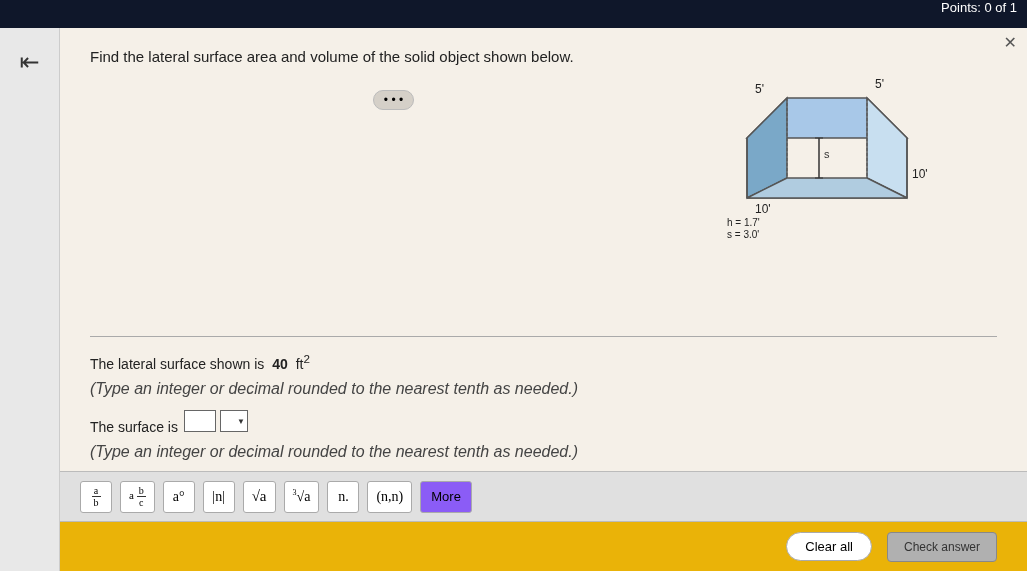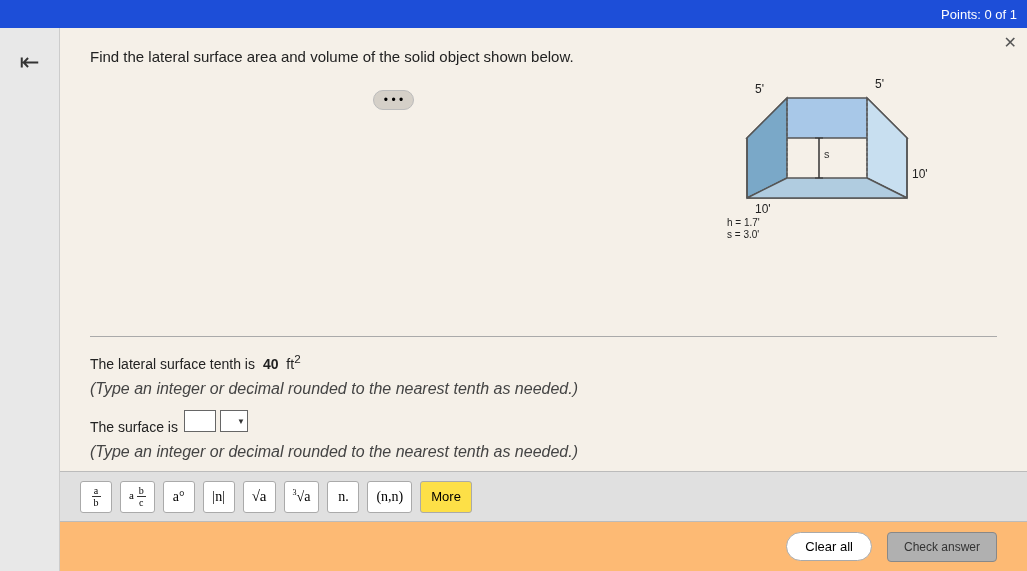--- a/index.html
+++ b/index.html
@@ -8,23 +8,23 @@
       height: 571px;
       background: #d0d0d0;
       font-family: 'Times New Roman', Times, serif;
       overflow: hidden;
       position: relative;
     }
 
     .top-bar {
       width: 100%;
       height: 28px;
-      background: #1d4ed8;
-      display: flex;
-      align-items: center;
+      background: #0f172a;
+      display: flex;
+      align-items: flex-start;
       justify-content: flex-end;
       padding-right: 10px;
     }
 
     .top-bar-text {
       color: white;
       font-size: 13px;
       font-family: Arial, sans-serif;
     }
 
@@ -182,36 +182,36 @@
       cursor: pointer;
       min-width: 32px;
       height: 32px;
       display: flex;
       align-items: center;
       justify-content: center;
       font-family: 'Times New Roman', serif;
     }
 
     .math-btn-more {
-      background: #fde047;
+      background: #8b5cf6;
       border: 1px solid #aaa;
       border-radius: 3px;
       padding: 4px 10px;
       font-size: 13px;
       cursor: pointer;
       height: 32px;
       display: flex;
       align-items: center;
       justify-content: center;
       font-family: Arial, sans-serif;
     }
 
     
     .bottom-bar {
-      background: #fdba74;
+      background: #eab308;
       border-top: 1px solid #bbb;
       height: 50px;
       display: flex;
       align-items: center;
       justify-content: flex-end;
       padding: 0 30px;
       gap: 15px;
     }
 
     .clear-all-btn {
@@ -346,21 +346,21 @@
           <text x="185" y="120" font-size="12" font-family="Arial" fill="#222">10'</text>
         </svg>
       </div>
     </div>
 
     <hr class="divider">
 
     <div class="answer-section">
 
       <div class="answer-line">
-        <span>The lateral surface tenth is</span>
+        <span>The lateral surface shown is</span>
         &nbsp;
         <span class="answer-value">40</span>
         &nbsp;
         <span>
           ft<sup>2</sup>
         </span>
       </div>
       <div class="hint-text">(Type an integer or decimal rounded to the nearest tenth as needed.)</div>
 
       <div class="answer-line" style="margin-top: 12px;">

